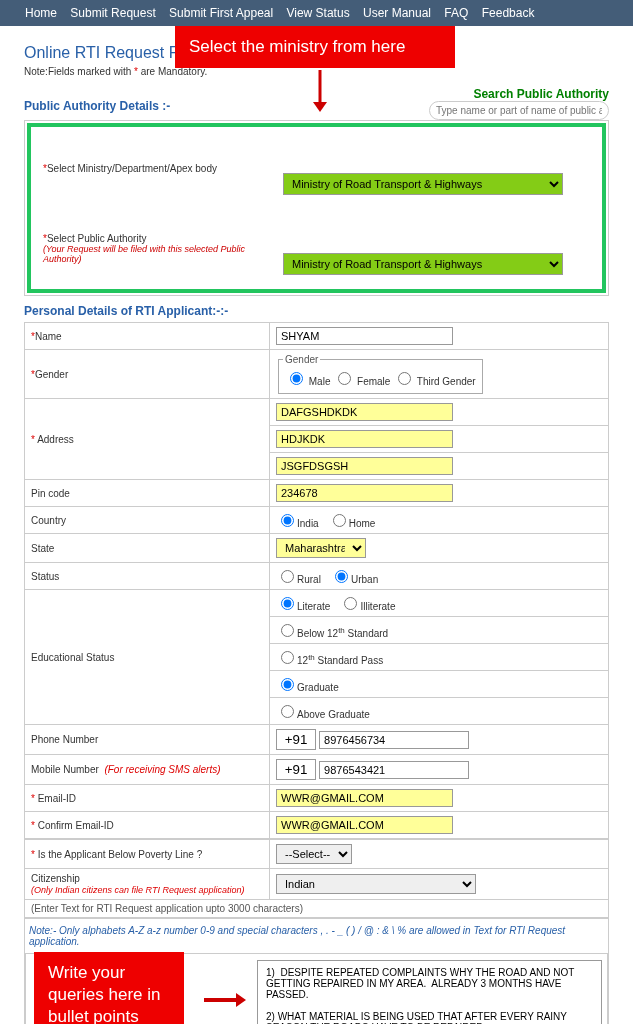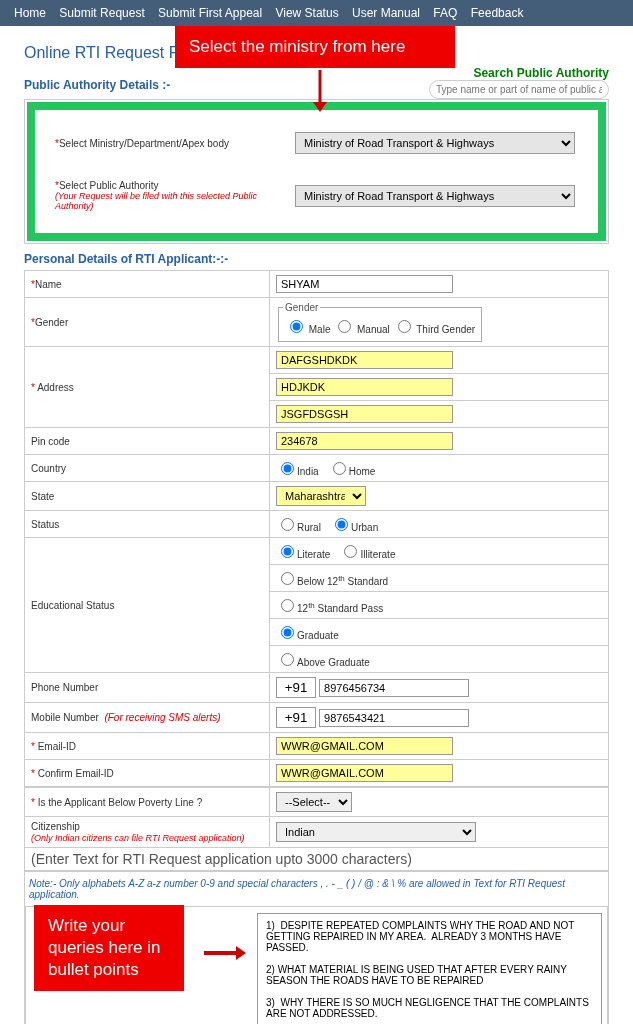--- a/index.html
+++ b/index.html
@@ -1,33 +1,33 @@
 <!DOCTYPE html>
 <html><head>
 <meta charset="utf-8">
 <style>
   * { box-sizing: border-box; }
   body { margin:0; font-family: Arial, sans-serif; font-size:11px; background:#fff; color:#333; width:633px; }
-  .topnav { background:#445d78; color:#fff; padding:6px 14px; font-size:12px; }
+  .topnav { background:#445d78; color:#fff; padding:6px 25px; font-size:12px; }
   .topnav span { margin-right:10px; cursor:pointer; }
   .page { padding:10px 24px 0 24px; }
   .title { color:#2960a8; font-size:16px; margin:8px 0 4px 0; }
   .note { font-size:10px; color:#333; margin-bottom:10px; }
   .red { color:#d00; }
   .section-hd { color:#2960a8; font-weight:bold; font-size:12px; margin:8px 0 4px 0; }
   .search-label { color:#008000; font-weight:bold; font-size:12px; text-align:right; }
   .search-wrap { display:flex; justify-content:space-between; align-items:center; }
   .search-input { width:180px; padding:3px 6px; border:1px solid #ccc; border-radius:10px; font-size:10px; color:#999; }
   .outer-box { border:1px solid #ccc; padding:2px; margin-bottom:8px; }
-  .redbox { border:8px solid #22c55e; padding:16px; }
+  .redbox { border:4px solid #22c55e; padding:8px; }
   .row { display:flex; align-items:center; padding:6px 4px; }
   .redbox .row + .row { margin-top:14px; }
   .lbl { width:240px; font-size:10px; }
   .lbl .sub { color:#c00; font-style:italic; font-size:9px; display:block; }
-  select.wide, input.wide { width:280px; padding:3px 4px; border:1px solid #999; font-size:11px; background:#e5e5e5; }
+  select.wide, input.wide { width:280px; padding:3px 4px; border:1px solid #999; font-size:11px; background:#84cc16;margin-top:32px; }
   table.form { width:100%; border-collapse:collapse; }
   table.form td { border:1px solid #ccc; padding:4px 6px; vertical-align:middle; }
   table.form td.l { width:245px; font-size:10px; }
   .yel { background:#ffff99 !important; }
   input.fld { width:177px; padding:2px 4px; border:1px solid #999; font-size:11px; }
   input.fld2 { width:150px; padding:2px 4px; border:1px solid #999; font-size:11px; }
   .gender-fs { border:1px solid #aaa; padding:4px 6px 6px 6px; display:inline-block; font-size:10px; }
   .gender-fs legend { font-size:10px; color:#555; padding:0 2px; margin-left:-2px;}
   .radio-row label { margin-right:6px; font-size:10px;}
   .phone-pre { width:40px; padding:2px 2px; border:1px solid #999; text-align:center; background:#fff;}
@@ -59,20 +59,23 @@
 
   <div class="annot" style="left:175px; top:0px; width:280px;">Select the ministry from here</div>
   <div class="arrow-down" style="left:310px; top:44px;">
     <svg width="20" height="42">
         <line x1="10" y1="0" x2="10" y2="34" stroke="#c00" stroke-width="3"></line>
         <polygon points="3,32 17,32 10,42" fill="#c00"></polygon>
       </svg>
   </div>
 
   <div class="title">Online RTI Request Form</div>
+  <div class="note">
+    <span>Note:Fields marked with </span><span class="red">*</span><span> are Mandatory.</span>
+  </div>
 
   <div class="search-wrap">
     <div class="section-hd">Public Authority Details :-</div>
     <div style="text-align:right;">
       <div class="search-label">Search Public Authority</div>
       <input class="search-input" placeholder="Type name or part of name of public authority" style="">
     </div>
   </div>
 
   <div class="outer-box">
@@ -93,21 +96,21 @@
   <table class="form">
     <tbody>
         <tr>
           <td class="l"><span class="red">*</span><span>Name</span></td>
         <td><input class="fld" value="SHYAM" style=""></td>
         </tr>
     <tr>
           <td class="l"><span class="red">*</span><span>Gender</span></td>
         <td><fieldset class="gender-fs"><legend>Gender</legend>
           <label><input type="radio" checked="" style=""> <span>Male</span></label>
-          <label><input type="radio" style=""> <span>Manual</span></label>
+          <label><input type="radio" style=""> <span>Female</span></label>
           <label><input type="radio" style=""> <span>Third Gender</span></label>
         </fieldset></td>
         </tr>
     <tr>
           <td class="l" rowspan="3"><span class="red">* </span><span>Address</span></td>
         <td><input class="fld yel" value="DAFGSHDKDK" style=""></td>
         </tr>
     <tr>
           <td><input class="fld yel" value="HDJKDK" style=""></td>
         </tr>
@@ -171,21 +174,21 @@
         <tr>
           <td class="l"><span class="red">* </span><span>Is the Applicant Below Poverty Line ?</span></td>
         <td><select class="sm"><option>--Select--</option></select></td>
         </tr>
     <tr>
           <td class="l"><span>Citizenship</span><br><span class="red" style="font-style:italic;font-size:9px">(Only Indian citizens can file RTI Request application)</span></td>
         <td><select class="sm" style="width:200px"><option>Indian</option></select></td>
         </tr>
   </tbody>
     </table>
-  <div style="border:1px solid #ccc;border-top:none;padding:3px 6px;font-size:14px;color:#555">(Enter Text for RTI Request application upto 3000 characters)</div>
+  <div style="border:1px solid #ccc;border-top:none;padding:3px 6px;font-size:10px;color:#555">(Enter Text for RTI Request application upto 3000 characters)</div>
 
   <div class="rel">
     <div class="outer-box" style="padding:0">
       <div class="chartxt-note">Note:- Only alphabets A-Z a-z number 0-9 and special characters , . - _ ( ) / @ : &amp; \ % are allowed in Text for RTI Request application.</div>
       <div class="txtarea-wrap">
         <textarea class="txtarea" style="">1)  DESPITE REPEATED COMPLAINTS WHY THE ROAD AND NOT GETTING REPAIRED IN MY AREA.  ALREADY 3 MONTHS HAVE PASSED.
 
 2) WHAT MATERIAL IS BEING USED THAT AFTER EVERY RAINY SEASON THE ROADS HAVE TO BE REPAIRED
 
 3)  WHY THERE IS SO MUCH NEGLIGENCE THAT THE COMPLAINTS ARE NOT ADDRESSED.</textarea>

